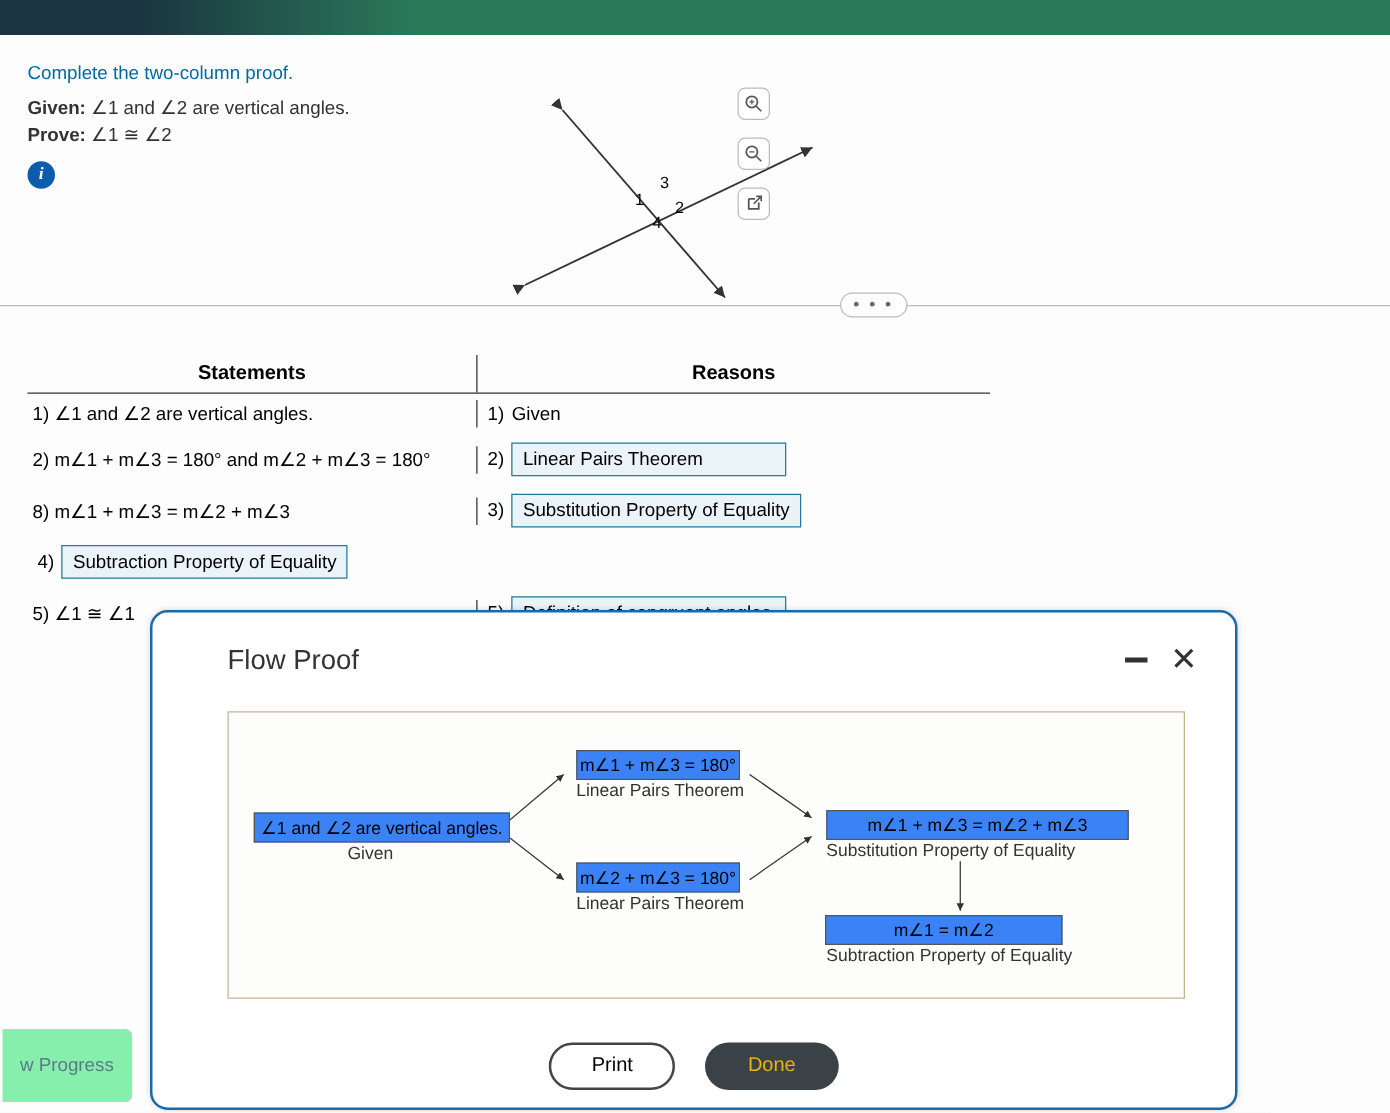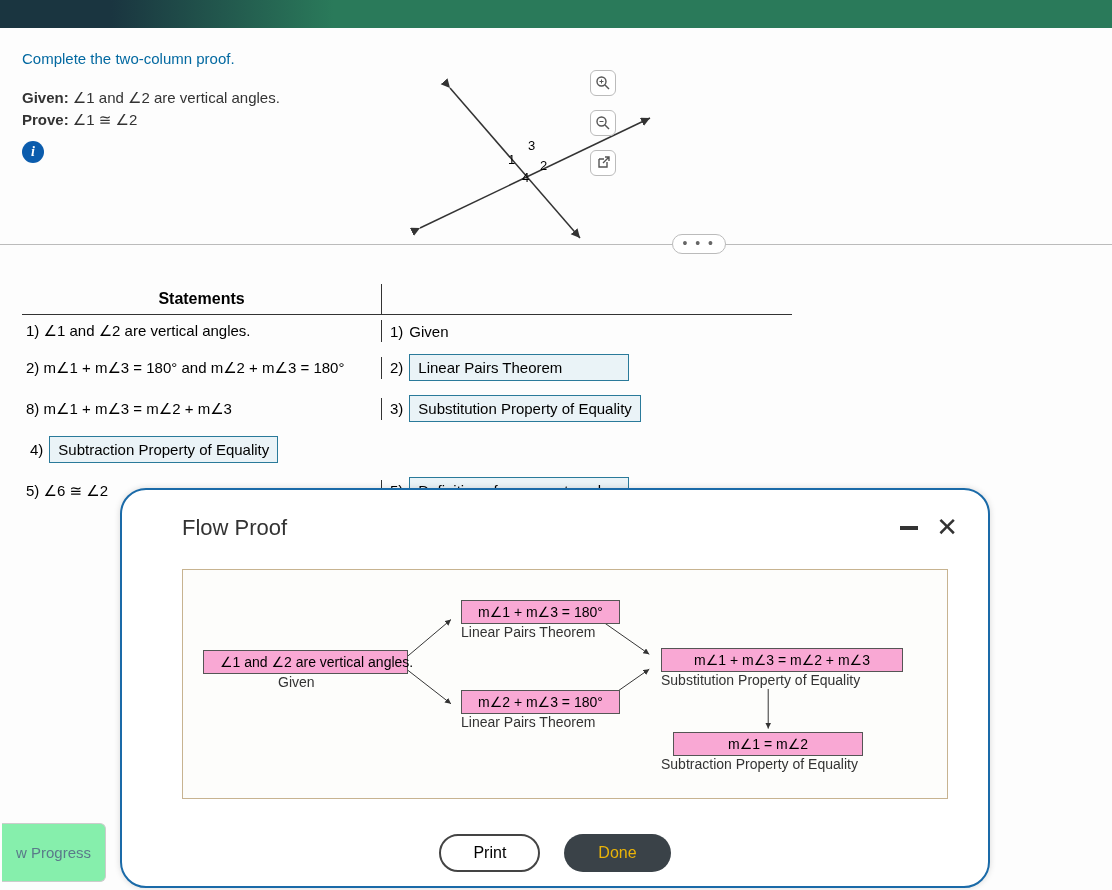--- a/index.html
+++ b/index.html
@@ -15,21 +15,21 @@
     height: 28px;
     background: linear-gradient(to right, #1a3540 0%, #1a3540 10%, #2a7a5a 30%, #2a7a5a 100%);
   }
   .content-area {
     background: #fdfdfd;
     padding: 22px 0 0 22px;
     position: relative;
     height: 862px;
   }
   .instr { font-size: 15px; color: #0369a1; }
-  .given-prove { margin-top: 22px; }
+  .given-prove { margin-top: 10px; }
   .given-prove div { font-size: 15px; color: #333; margin: 4px 0; }
   .info-row { margin-top: 12px; display: flex; align-items: center; gap: 8px; }
   .info-icon {
     width: 22px; height: 22px; border-radius: 50%;
     background: #0b5cad; color: #fff; display: flex; align-items: center; justify-content: center;
     font-weight: bold; font-style: italic; font-family: Georgia, serif; font-size: 14px;
   }
   .info-text { font-size: 15px; color: #333; }
 
   .diagram {
@@ -82,21 +82,21 @@
     min-width: 220px;
     font-size: 15px;
   }
 
   .flow-modal {
     position: absolute;
     left: 120px; top: 460px;
     width: 870px; height: 400px;
     background: #fff;
     border: 2px solid #1a6aa8;
-    border-radius: 26px;
+    border-radius: 14px;
     box-shadow: 0 0 6px rgba(0,0,0,0.15);
   }
   .flow-head {
     display: flex; justify-content: space-between; align-items: center;
     padding: 22px 30px 6px 60px;
   }
   .flow-title { font-size: 22px; color: #333; }
   .flow-ctrls { display: flex; gap: 18px; align-items: center; }
   .flow-min { width: 18px; height: 4px; background: #333; }
   .flow-close { font-size: 26px; color: #333; font-weight: 300; cursor:pointer; }
@@ -104,22 +104,22 @@
   .flow-body {
     border: 1px solid #c7b390;
     margin: 20px 40px 0 60px;
     height: 230px;
     position: relative;
     background: #fdfdfb;
   }
   .fbox {
     position: absolute;
     border: 1px solid #555;
-    background: #f9a8d4;
-    padding: 3px 16px;
+    background: #3b82f6;
+    padding: 3px 2px;
     font-size: 14px;
     text-align: center;
     white-space: nowrap;
   }
   .fcap {
     position: absolute;
     font-size: 14px;
     color: #333;
     white-space: nowrap;
   }
@@ -214,20 +214,21 @@
   </div>
 
   <div class="divider-row">
     <div class="hrline"></div>
     <div class="dots-pill">• • •</div>
   </div>
 
   <div class="proof-table">
     <div class="pt-head">
       <div class="col-s">Statements</div>
+      <div class="col-r">Reasons</div>
     </div>
     <div class="pt-row">
       <div class="col-s">1) ∠1 and ∠2 are vertical angles.</div>
       <div class="col-r">
           <span>1)</span>
           <span>Given</span>
         </div>
     </div>
     <div class="pt-row">
       <div class="col-s">2) m∠1 + m∠3 = 180° and m∠2 + m∠3 = 180°</div>
@@ -243,21 +244,21 @@
           <span class="reason-box">Substitution Property of Equality</span>
         </div>
     </div>
     <div class="pt-row">
       <div class="col-r">
           <span>4)</span>
           <span class="reason-box">Subtraction Property of Equality</span>
         </div>
     </div>
     <div class="pt-row">
-      <div class="col-s">5) ∠6 ≅ ∠2</div>
+      <div class="col-s">5) ∠1 ≅ ∠1</div>
       <div class="col-r">
           <span>5)</span>
           <span class="reason-box">Definition of congruent angles</span>
         </div>
     </div>
   </div>
 
   <div class="flow-modal">
     <div class="flow-head">
       <div class="flow-title">Flow Proof</div>
@@ -286,21 +287,21 @@
 
       <div class="fbox" style="left:278px; top:30px;">m∠1 + m∠3 = 180°</div>
       <div class="fcap" style="left:278px; top:54px;">Linear Pairs Theorem</div>
 
       <div class="fbox" style="left:278px; top:120px;">m∠2 + m∠3 = 180°</div>
       <div class="fcap" style="left:278px; top:144px;">Linear Pairs Theorem</div>
 
       <div class="fbox" style="left:478px; top:78px; width:242px;">m∠1 + m∠3 = m∠2 + m∠3</div>
       <div class="fcap" style="left:478px; top:102px;">Substitution Property of Equality</div>
 
-      <div class="fbox" style="left:490px; top:162px; width:190px;">m∠1 = m∠2</div>
+      <div class="fbox" style="left:477px; top:162px; width:190px;">m∠1 = m∠2</div>
       <div class="fcap" style="left:478px; top:186px;">Subtraction Property of Equality</div>
     </div>
 
     <div class="flow-foot">
       <button class="btn-print">Print</button>
       <button class="btn-done">Done</button>
     </div>
   </div>
 
   <div class="progress-tab">w Progress</div>

